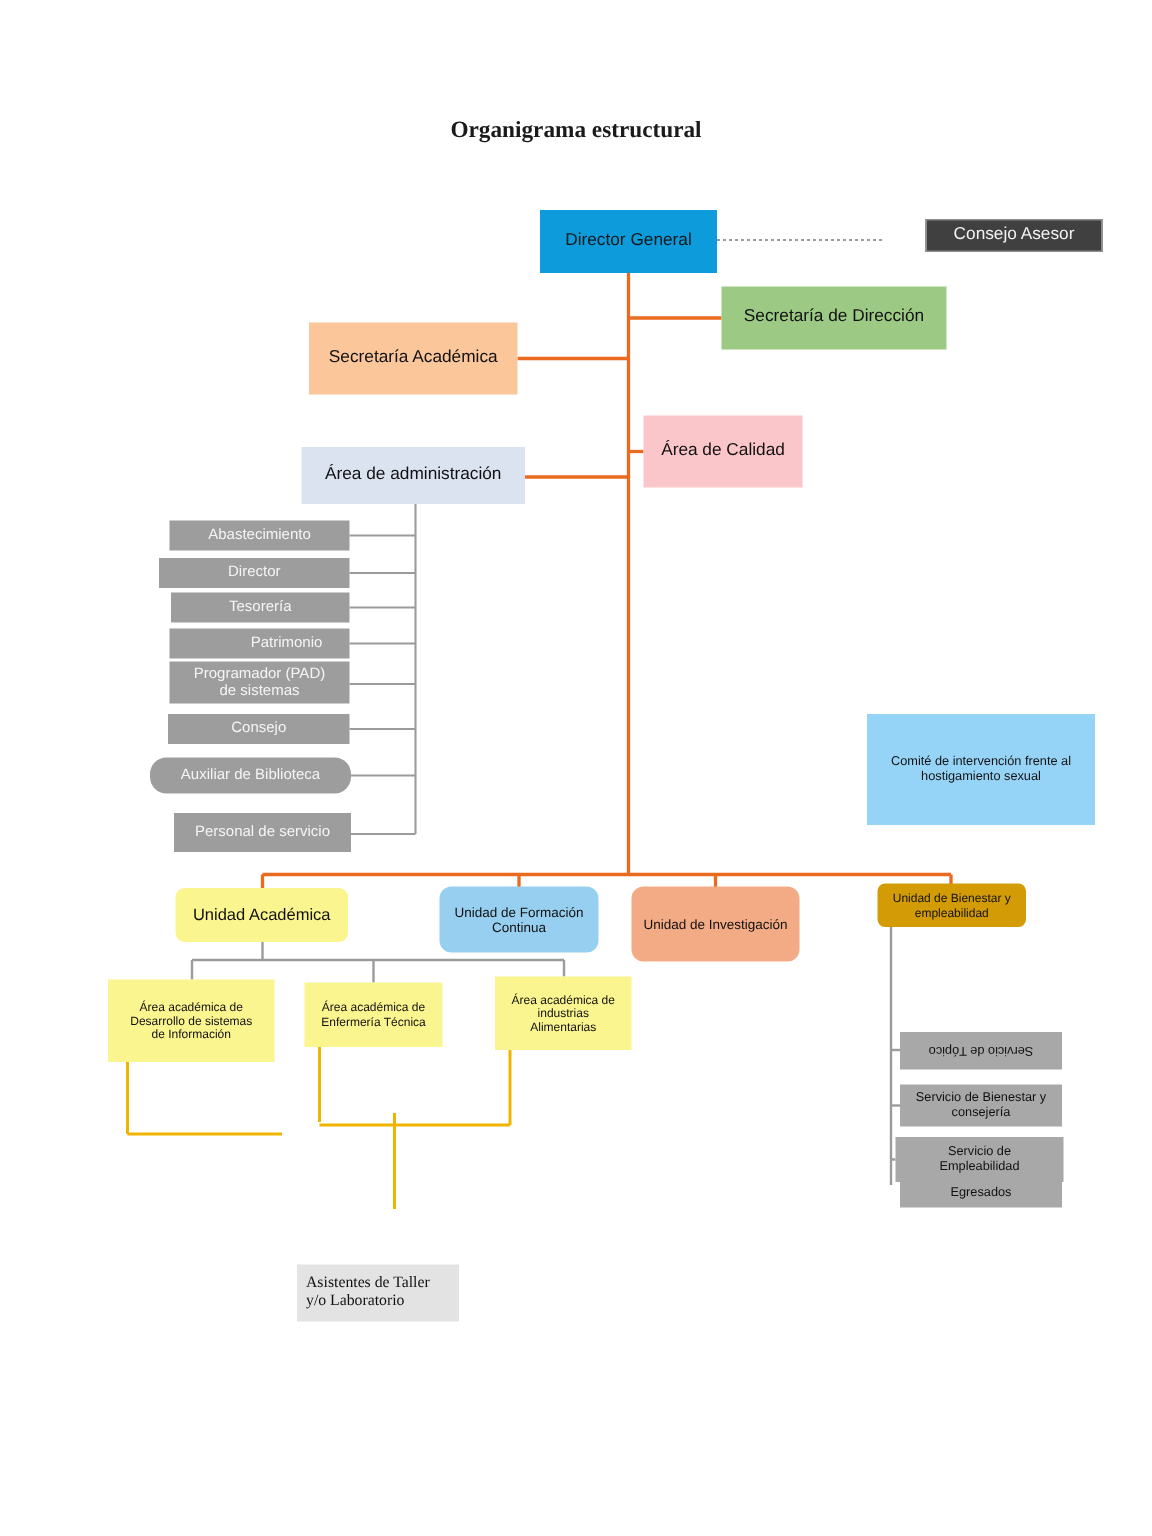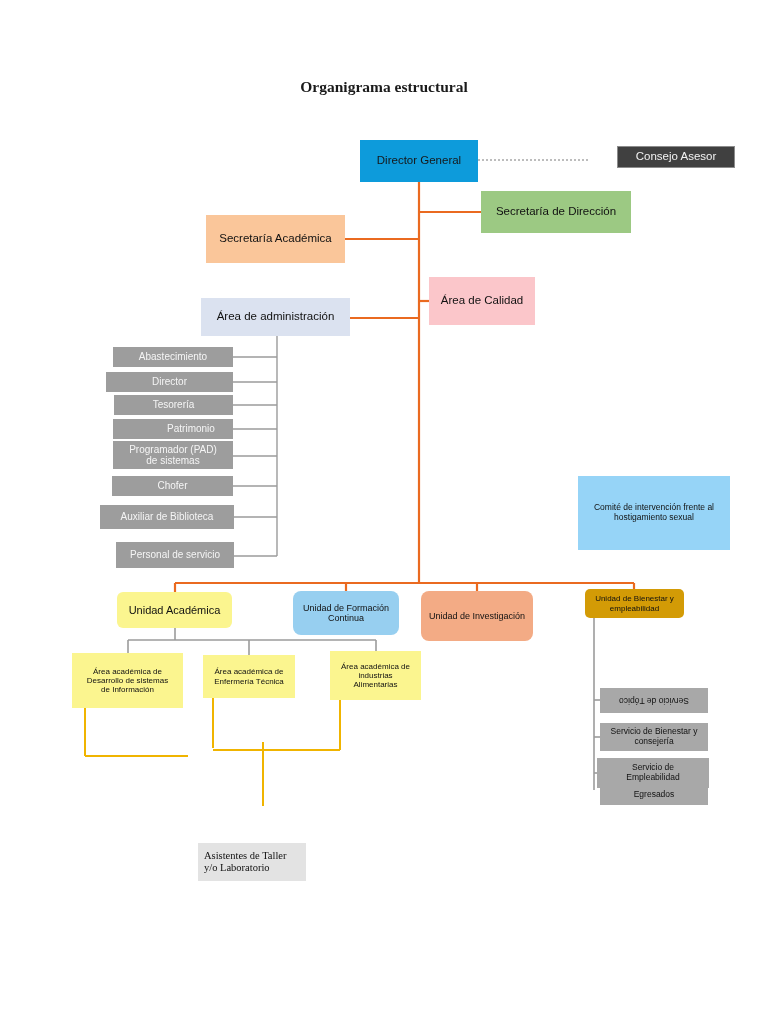--- a/index.html
+++ b/index.html
@@ -204,22 +204,22 @@
 <div class="node n-comite">Comité de intervención frente al
 hostigamiento sexual</div>
 
 <div id="admin-items">
     <div class="node n-gray" style="left: 113px; top: 347px; width: 120px; height: 20px; text-align: right;">Abastecimiento</div>
     <div class="node n-gray" style="left: 106px; top: 372px; width: 127px; height: 20px;">Director</div>
     <div class="node n-gray" style="left: 114px; top: 395px; width: 119px; height: 20px;">Tesorería</div>
     <div class="node n-gray" style="left: 113px; top: 419px; width: 120px; height: 20px; padding-left: 36px;">Patrimonio</div>
     <div class="node n-gray" style="left: 113px; top: 441px; width: 120px; height: 28px;">Programador (PAD)
 de sistemas</div>
-    <div class="node n-gray" style="left: 112px; top: 476px; width: 121px; height: 20px;">Chofer</div>
-    <div class="node n-gray" style="left: 100px; top: 505px; width: 134px; height: 24px;">Auxiliar de Biblioteca</div>
+    <div class="node n-gray" style="left: 112px; top: 476px; width: 121px; height: 20px;">Consejo</div>
+    <div class="node n-gray" style="left: 100px; top: 505px; width: 134px; height: 24px; border-radius: 11px;">Auxiliar de Biblioteca</div>
     <div class="node n-gray" style="left: 116px; top: 542px; width: 118px; height: 26px;">Personal de servicio</div>
   </div>
 
 <div class="node n-academica">Unidad Académica</div>
 <div class="node n-formacion">Unidad de Formación
 Continua</div>
 <div class="node n-investigacion">Unidad de Investigación</div>
 <div class="node n-bienestar">Unidad de Bienestar y
 empleabilidad</div>
 

